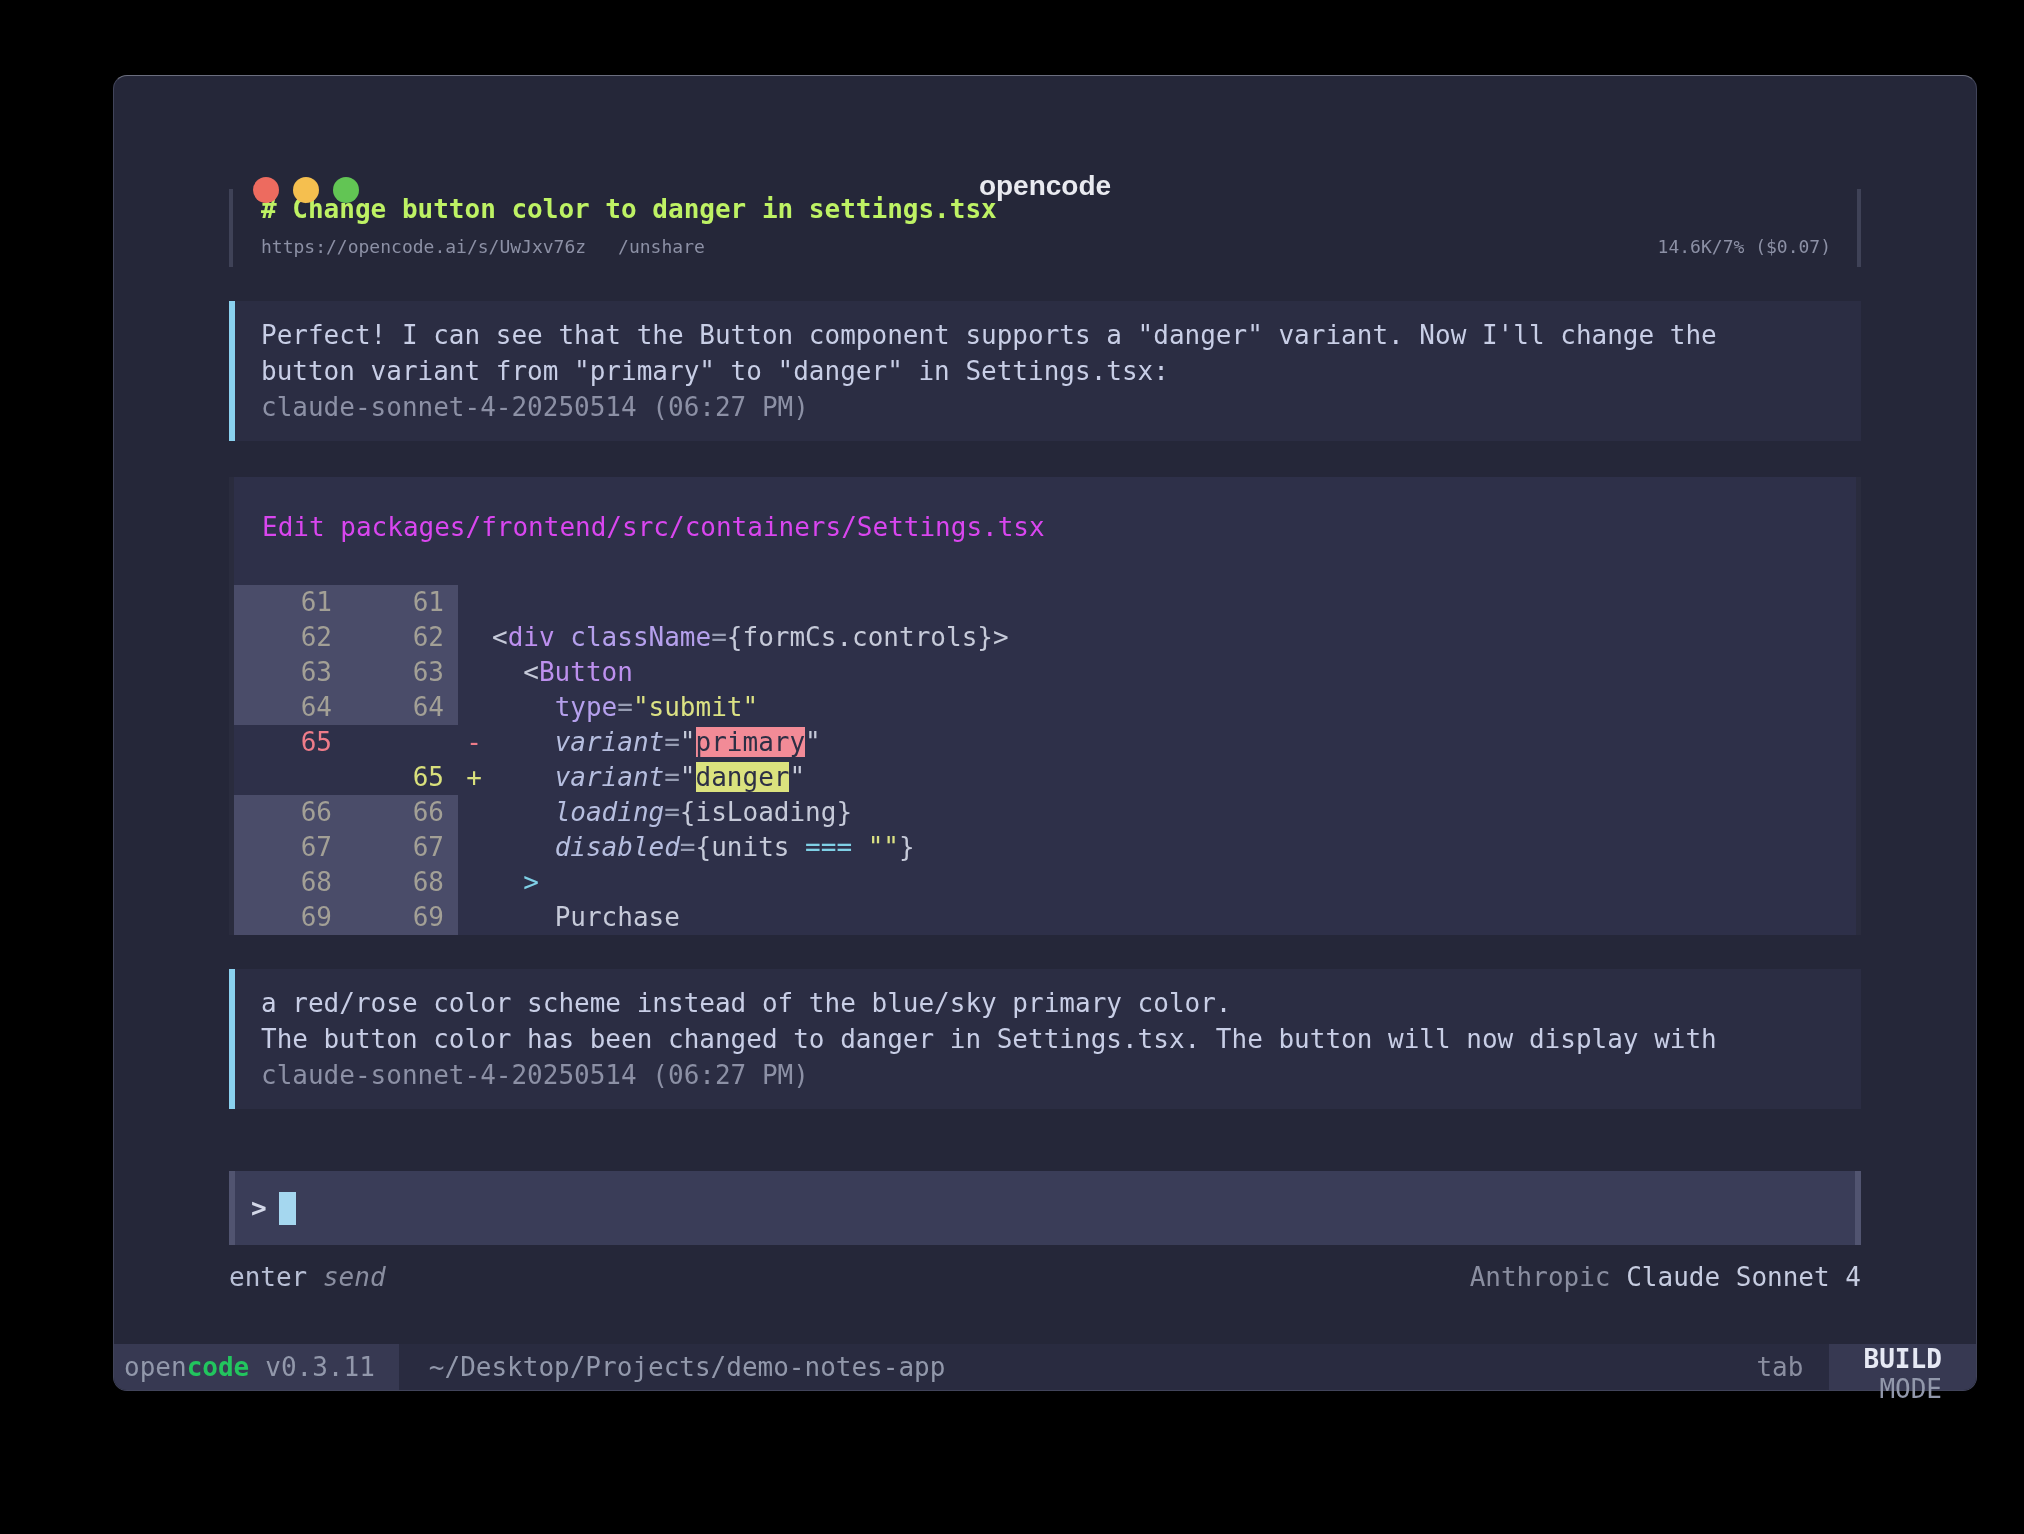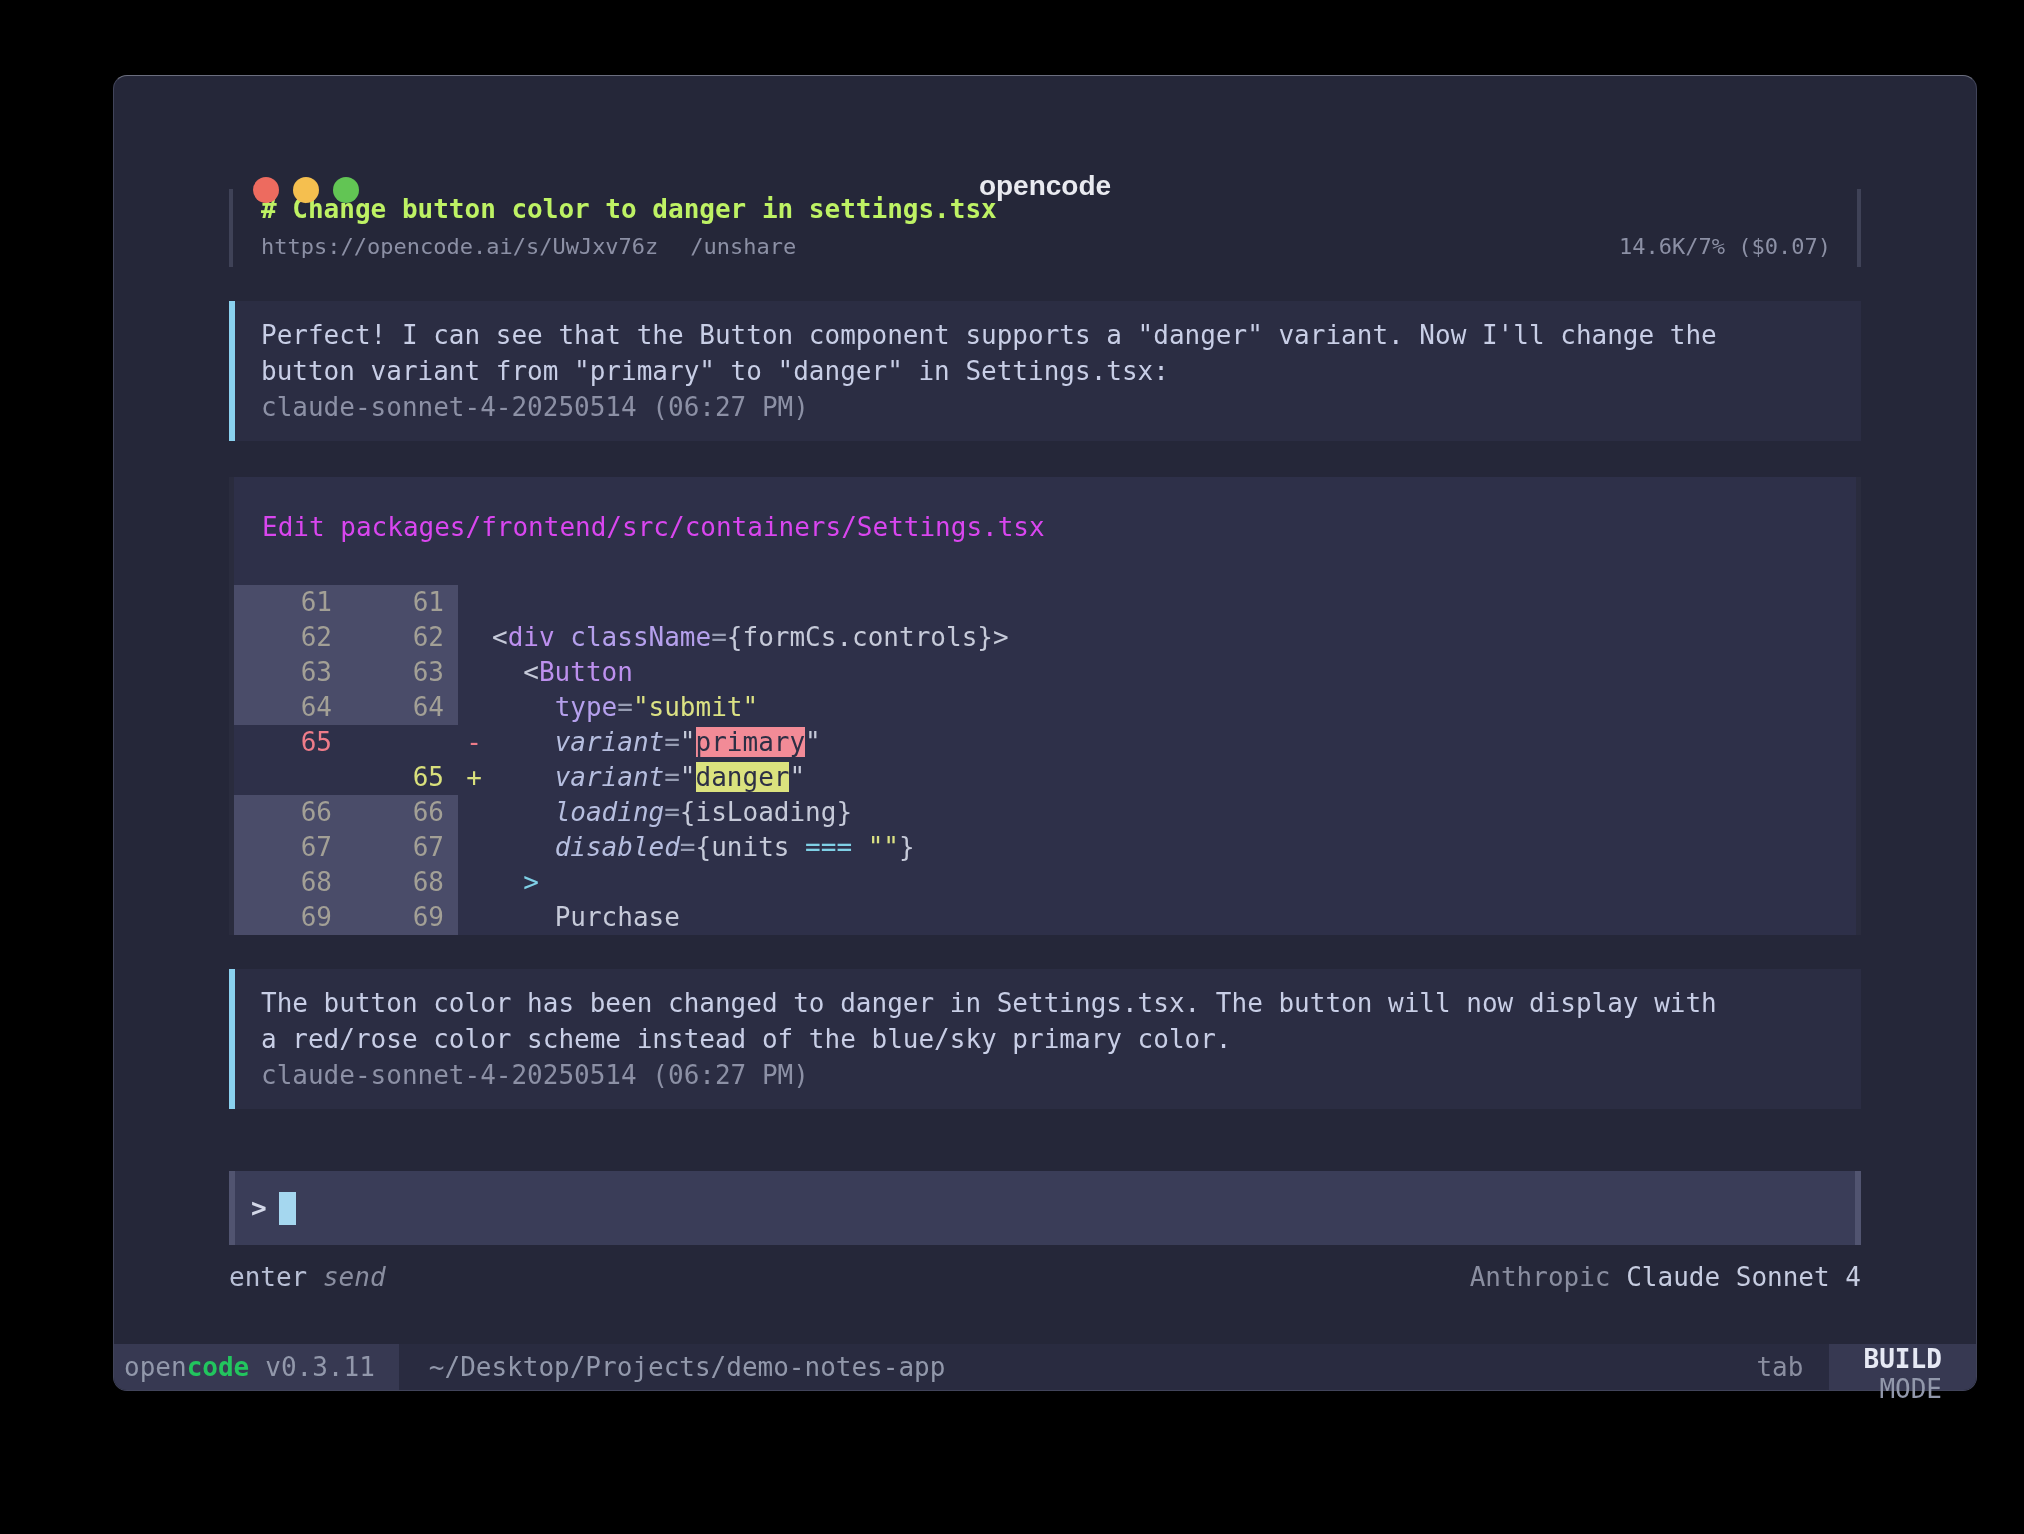--- a/index.html
+++ b/index.html
@@ -27,21 +27,21 @@
 
   .content { padding:0 115px; }
   .mono { font-size:26px; line-height:36px; }
 
   
   .header-block {
     display:flex; margin-top:0; border-left:4px solid #3f4257; border-right:4px solid #3f4257;
     padding:2px 26px 2px 28px; min-height:78px; flex-direction:column;
   }
   .hdr-title { color:#bef264; font-weight:bold; font-size:26px; line-height:37px; }
-  .hdr-sub { display:flex; justify-content:space-between; color:#8c90a5; font-size:22px; line-height:37px; }
+  .hdr-sub { display:flex; justify-content:space-between; color:#8c90a5; font-size:18px; line-height:37px; }
   .hdr-url-wrap { display:flex; gap:32px; }
 
   
   .msg {
     margin-top:34px; background:#2b2d43; border-left:6px solid #8ad1ef;
     padding:16px 26px 16px 26px;
   }
   .msg .line { color:#c8cee6; white-space:pre; }
   .msg .meta { color:#8c90a5; white-space:pre; }
 
@@ -206,22 +206,22 @@
           <div class="drow ctx">
             <div class="gut old">69</div>
             <div class="gut new">69</div>
             <div class="sign"></div>
             <div class="dcontent"><span class="seg-p">    </span><span class="seg-p">Purchase</span></div>
           </div>
         </div>
     </div>
 
     <div class="msg mono">
+      <div class="line">a red/rose color scheme instead of the blue/sky primary color.</div>
       <div class="line">The button color has been changed to danger in Settings.tsx. The button will now display with</div>
-      <div class="line">a red/rose color scheme instead of the blue/sky primary color.</div>
       <div class="meta">claude-sonnet-4-20250514 (06:27 PM)</div>
     </div>
 
     <div class="prompt">
       <span class="prompt-symbol">&gt;</span>
       <span class="cursor"></span>
     </div>
 
     <div class="hints">
       <div>

